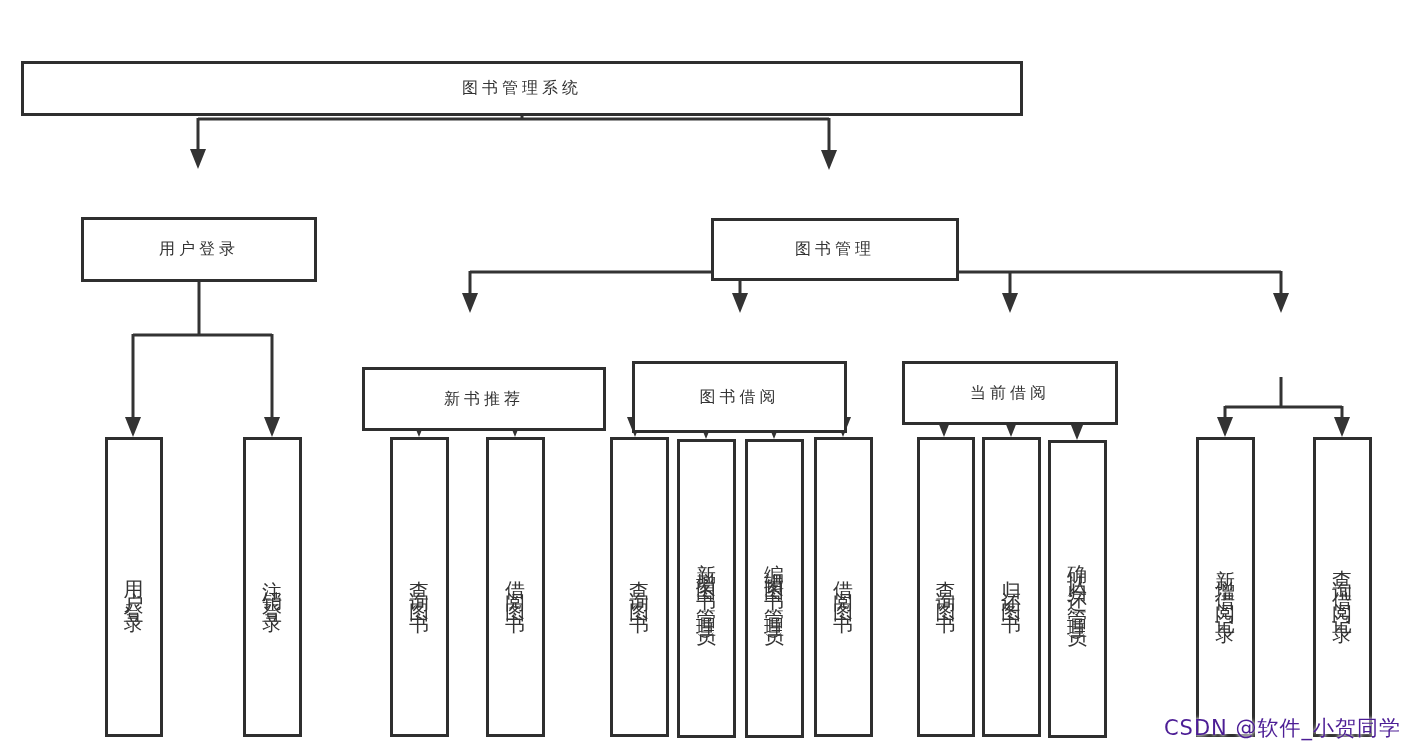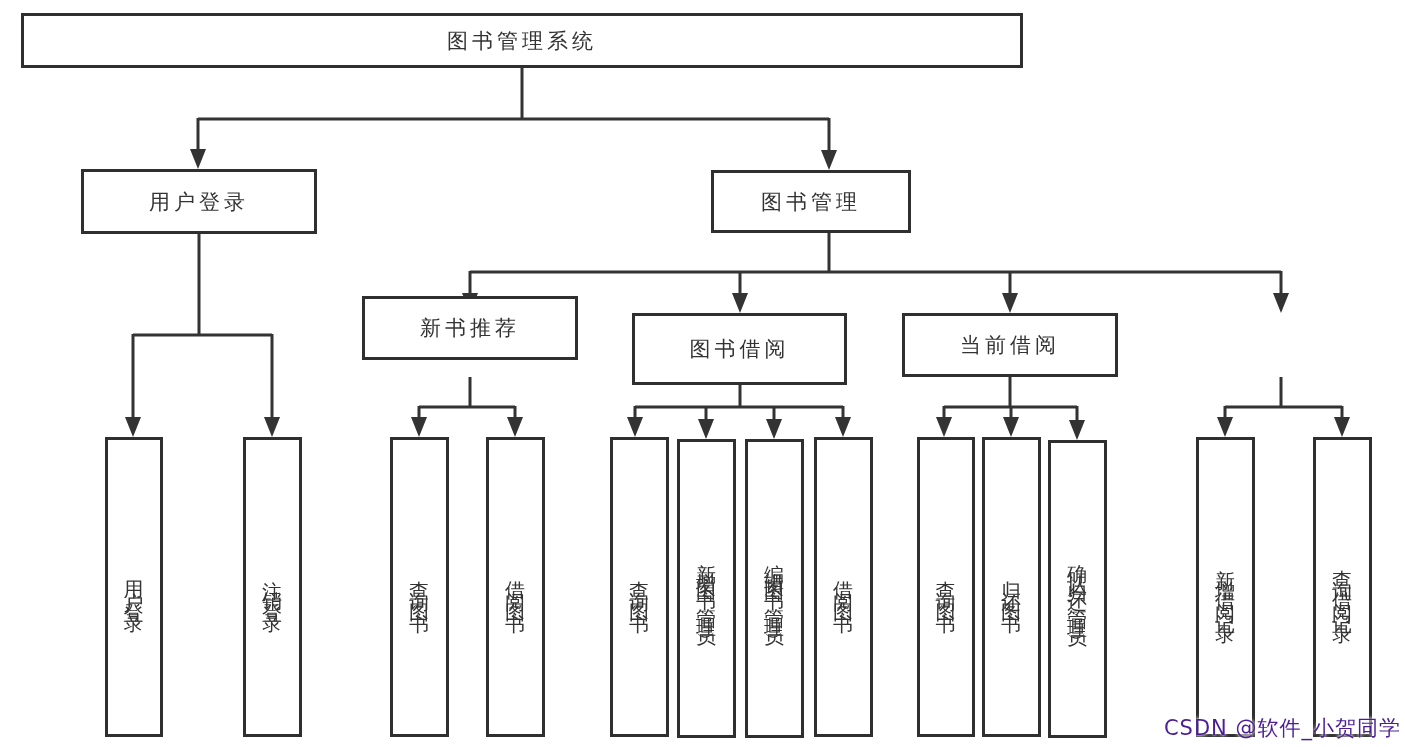--- a/index.html
+++ b/index.html
@@ -26,23 +26,24 @@
     box-sizing: border-box;
     border: 3px solid #2f2f2f;
     background: #ffffff;
     display: flex;
     align-items: center;
     justify-content: center;
     color: #333333;
     z-index: 2;
   }
   .hbox {
-    font-size: 21px;
+    font-size: 16px;
     letter-spacing: 4px;
     white-space: nowrap;
+    margin-top: 48px;
   }
   .vbox span {
     display: block;
     writing-mode: vertical-rl;
     text-orientation: mixed;
     font-size: 20px;
     letter-spacing: 11px;
     line-height: 1;
     white-space: nowrap;
   }
@@ -128,23 +129,23 @@
       <polygon points="1003,417 1019,417 1011,437"></polygon>
       <polygon points="1069,420 1085,420 1077,440"></polygon>
       <polygon points="1217,417 1233,417 1225,437"></polygon>
       <polygon points="1334,417 1350,417 1342,437"></polygon>
     </g>
   </svg>
 
   <div class="box hbox" style="left:21px; top:13px; width:1002px; height:55px;">图书管理系统</div>
 
   <div class="box hbox" style="left:81px; top:169px; width:236px; height:65px;">用户登录</div>
-  <div class="box hbox" style="left:711px; top:170px; width:200px; height:63px;">图书管理</div>
+  <div class="box hbox" style="left:711px; top:170px; width:248px; height:63px;">图书管理</div>
 
-  <div class="box hbox" style="left:362px; top:296px; width:216px; height:64px;">新书推荐</div>
+  <div class="box hbox" style="left:362px; top:319px; width:244px; height:64px;">新书推荐</div>
   <div class="box hbox" style="left:632px; top:313px; width:215px; height:72px;">图书借阅</div>
   <div class="box hbox" style="left:902px; top:313px; width:216px; height:64px;">当前借阅</div>
 
   <div class="box vbox" style="left:105px; top:437px; width:58px; height:300px;">
     <span>用户登录</span>
   </div>
   <div class="box vbox" style="left:243px; top:437px; width:59px; height:300px;">
     <span>注销登录</span>
   </div>
 

